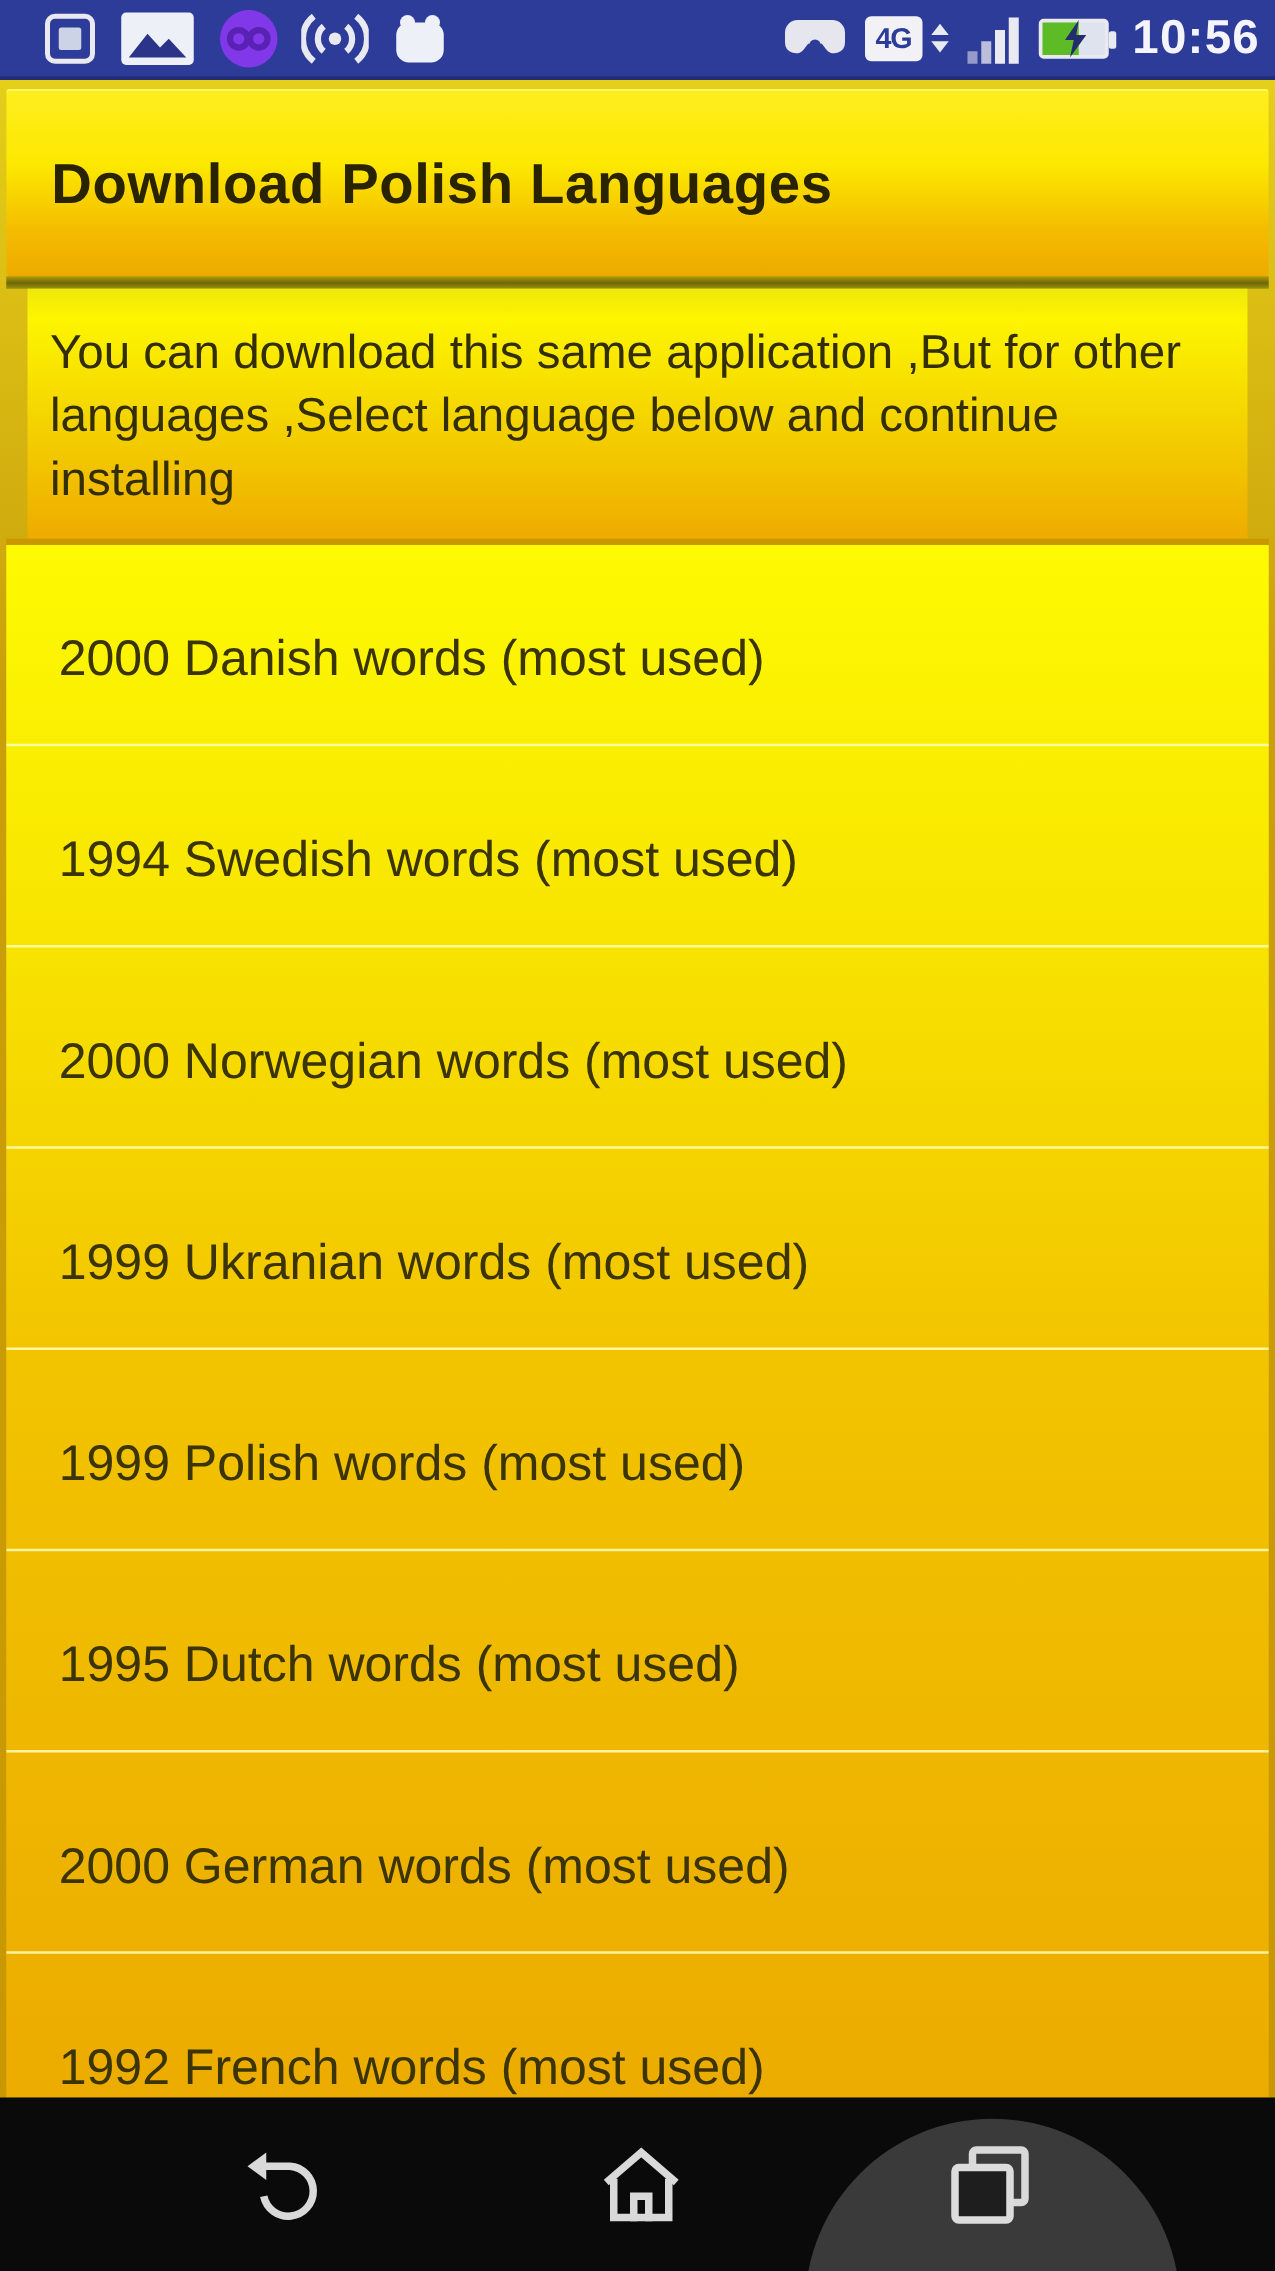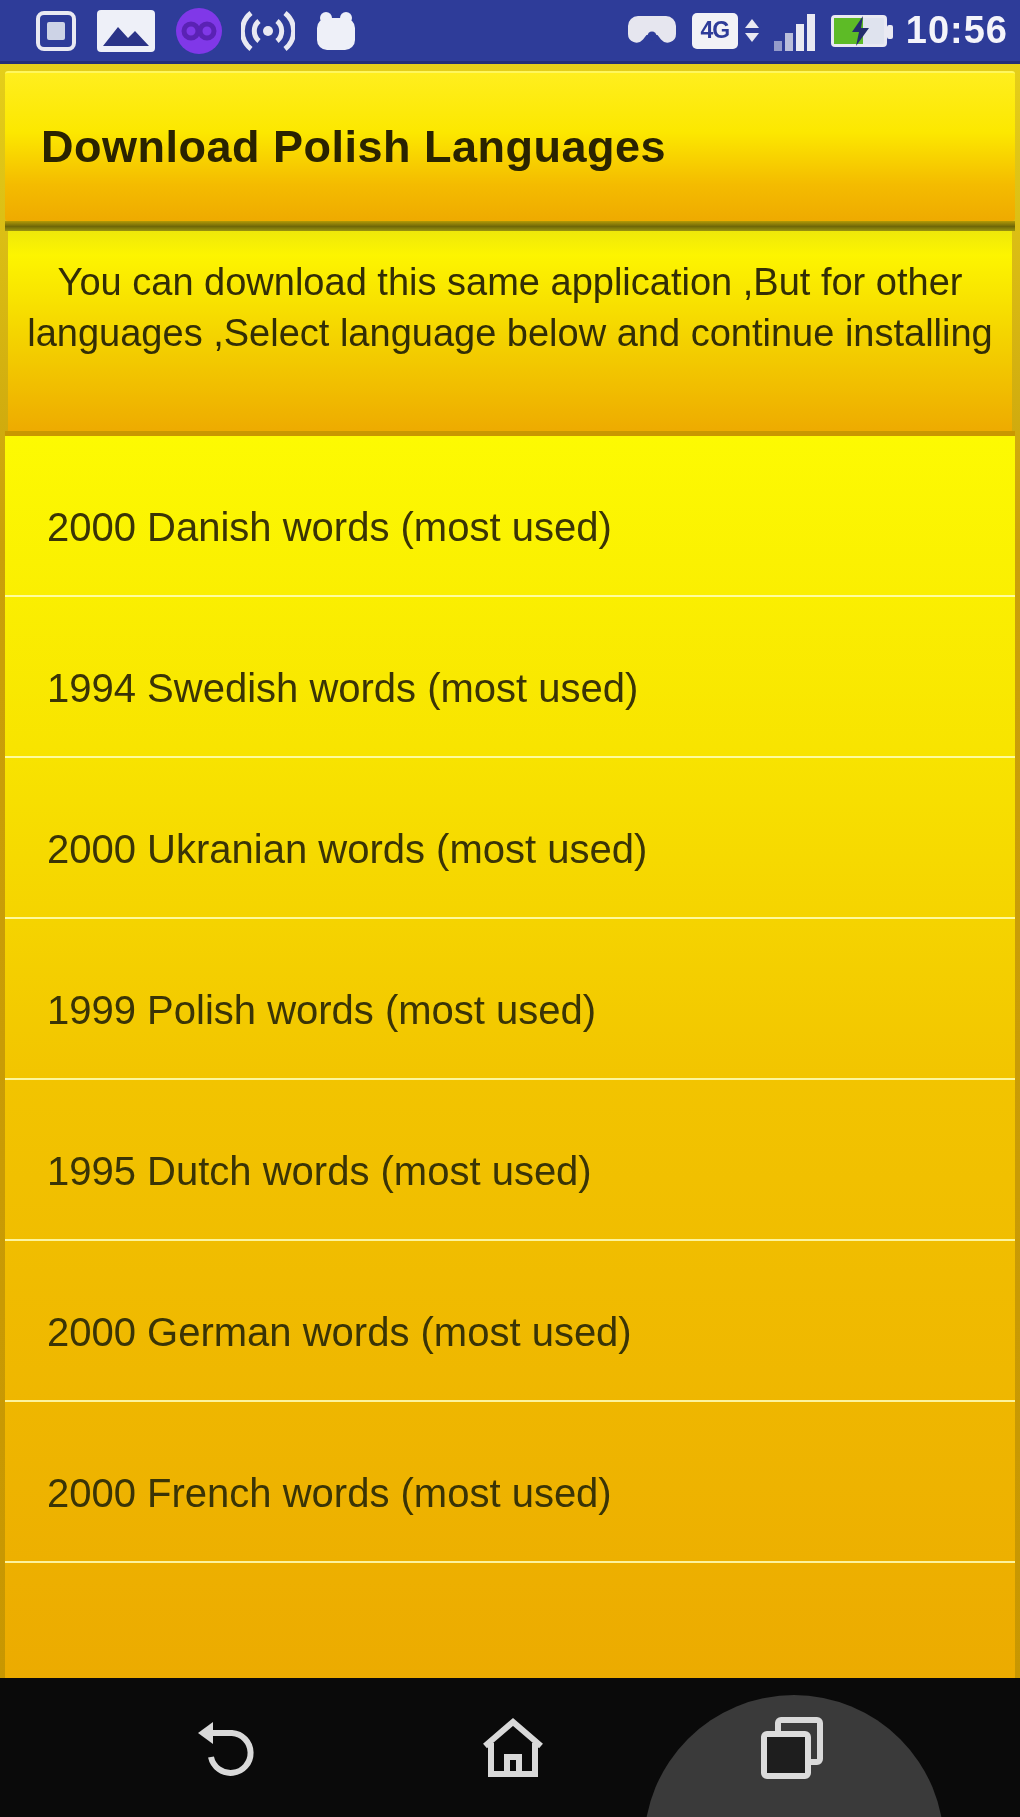--- a/index.html
+++ b/index.html
@@ -47,24 +47,23 @@
     margin:7px 5px 0;height:150px;border-radius:3px;
     background:linear-gradient(180deg,var(--title-gradient-top) 0%,#fce800 40%,#f4bc00 75%,var(--title-gradient-bottom) 100%);
     border-top:2px solid #fff75e;
     display:flex;align-items:center;padding-left:36px;
   }
   .titlebar h1{font-size:45px;font-weight:bold;color:#2a2300;letter-spacing:.5px;}
   .divider-olive{height:10px;margin:0 5px;background:linear-gradient(180deg,#b39a06,#6f6708 55%,#9a9410);}
   .divider-gold{height:5px;margin:0 5px;background:#c99700;}
   
   .descbox{
-    margin:0 8px;height:200px;
+    margin:0 22px;height:200px;
     background:linear-gradient(180deg,#eee80a 0%,#fdf500 12%,#f4d400 52%,#eeab00 100%);
     padding:26px 18px 0;
-    text-align:center;
   }
   .descbox p{font-size:38px;line-height:1.34;color:#332e06;}
   
   .langlist{
     margin:0 5px;height:1242px;overflow:hidden;
     background:linear-gradient(180deg,var(--list-gradient-top) 0%,#f8e400 25%,#f2c400 52%,var(--list-gradient-bottom) 100%);
   }
   .lang-item{
     height:137px;display:flex;align-items:center;padding-left:42px;
     border-bottom:2px solid rgba(255,255,185,.85);
@@ -154,39 +153,42 @@
   <div class="langlist">
   <div class="lang-item">
     <span class="lang-label">2000 Danish words (most used)</span>
   </div>
 
 
   <div class="lang-item">
     <span class="lang-label">1994 Swedish words (most used)</span>
   </div>
 
-
-  <div class="lang-item">
-    <span class="lang-label">2000 Ukranian words (most used)</span>
+  <div class="lang-item">
+    <span class="lang-label">2000 Norwegian words (most used)</span>
+  </div>
+
+  <div class="lang-item">
+    <span class="lang-label">1999 Ukranian words (most used)</span>
   </div>
 
   <div class="lang-item">
     <span class="lang-label">1999 Polish words (most used)</span>
   </div>
 
   <div class="lang-item">
     <span class="lang-label">1995 Dutch words (most used)</span>
   </div>
 
   <div class="lang-item">
     <span class="lang-label">2000 German words (most used)</span>
   </div>
 
   <div class="lang-item">
-    <span class="lang-label">2000 French words (most used)</span>
+    <span class="lang-label">1992 French words (most used)</span>
   </div>
 </div>
 
   <div class="navbar">
     <div class="nav-ripple"></div>
     <button class="nav-btn nav-back">
       <svg width="64" height="64" viewBox="0 0 64 64">
         <path d="M 15 17 L 36 17 A 20 20 0 1 1 15 41" fill="none" stroke="#d9d9d9" stroke-width="6"></path>
         <polygon points="17,6 17,28 2,17" fill="#d9d9d9"></polygon>
       </svg>

